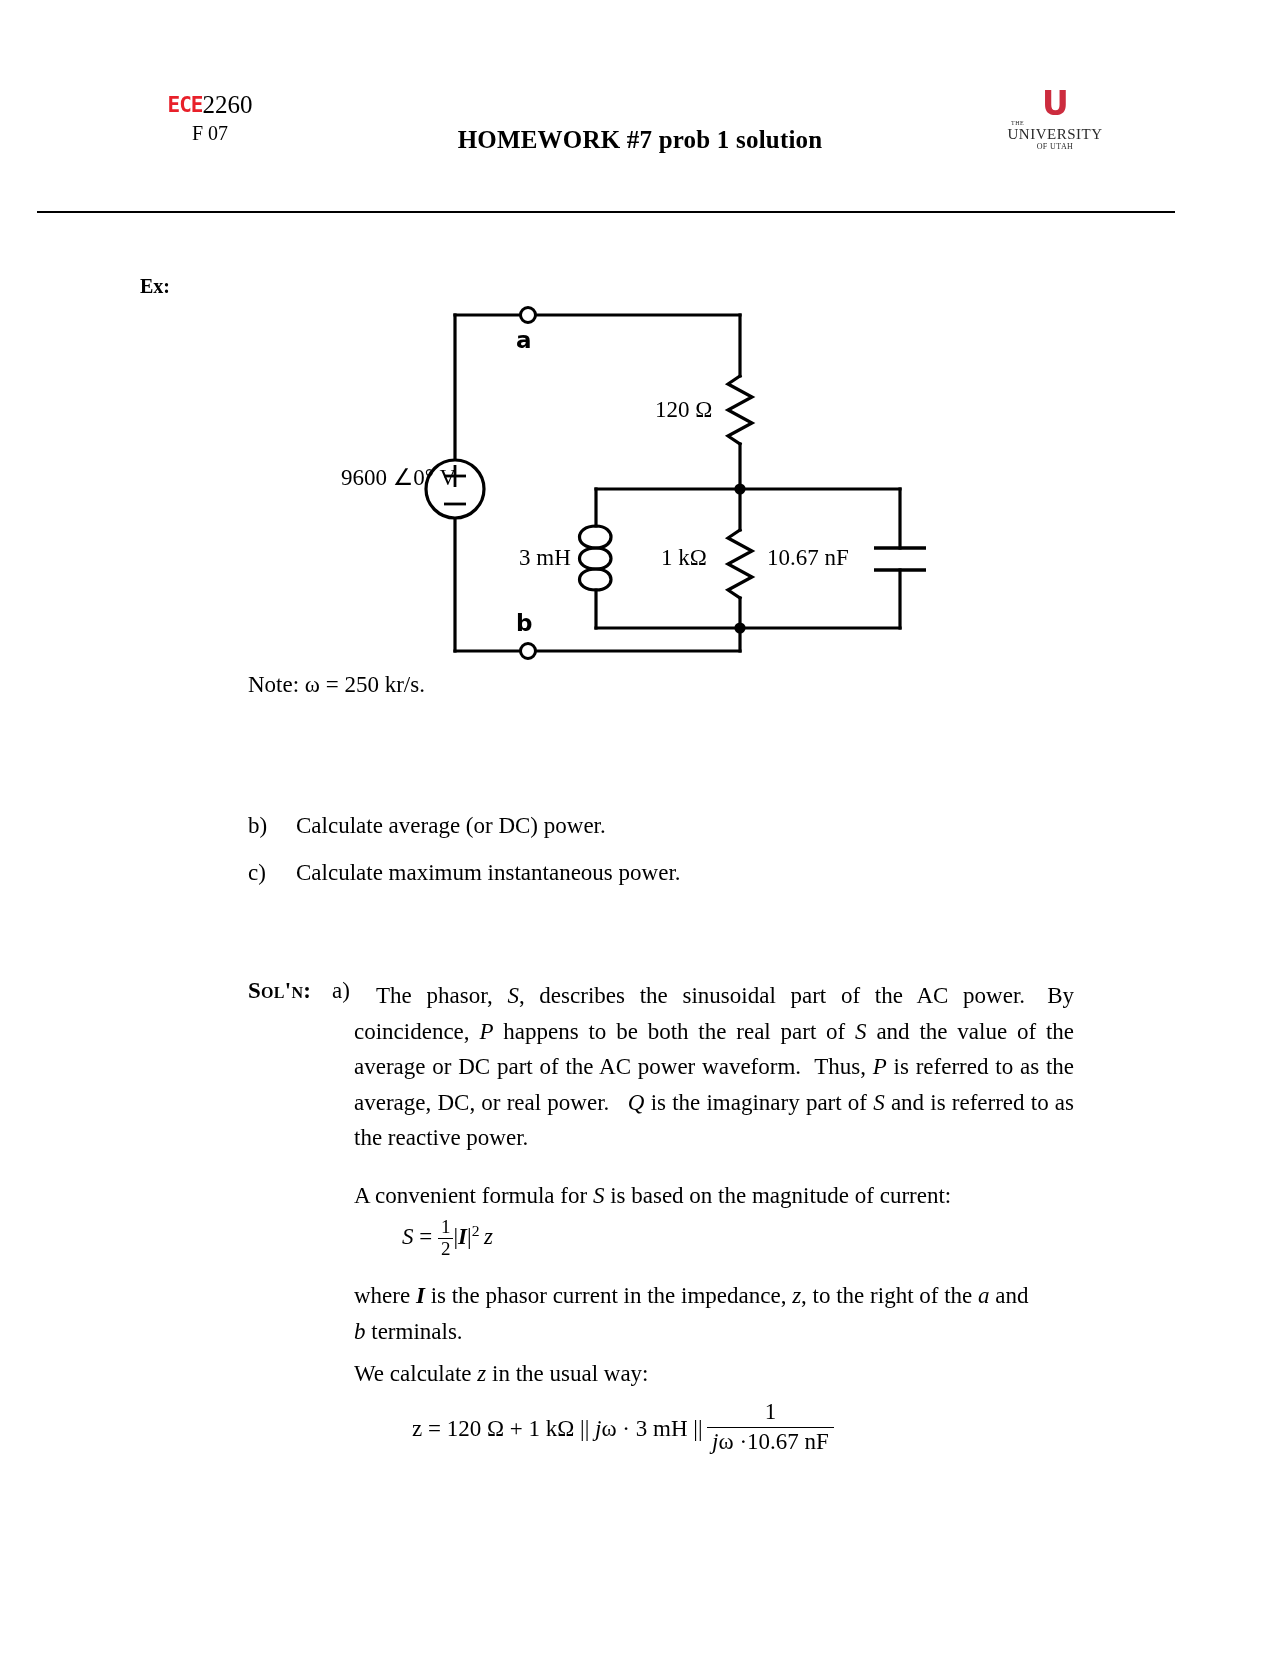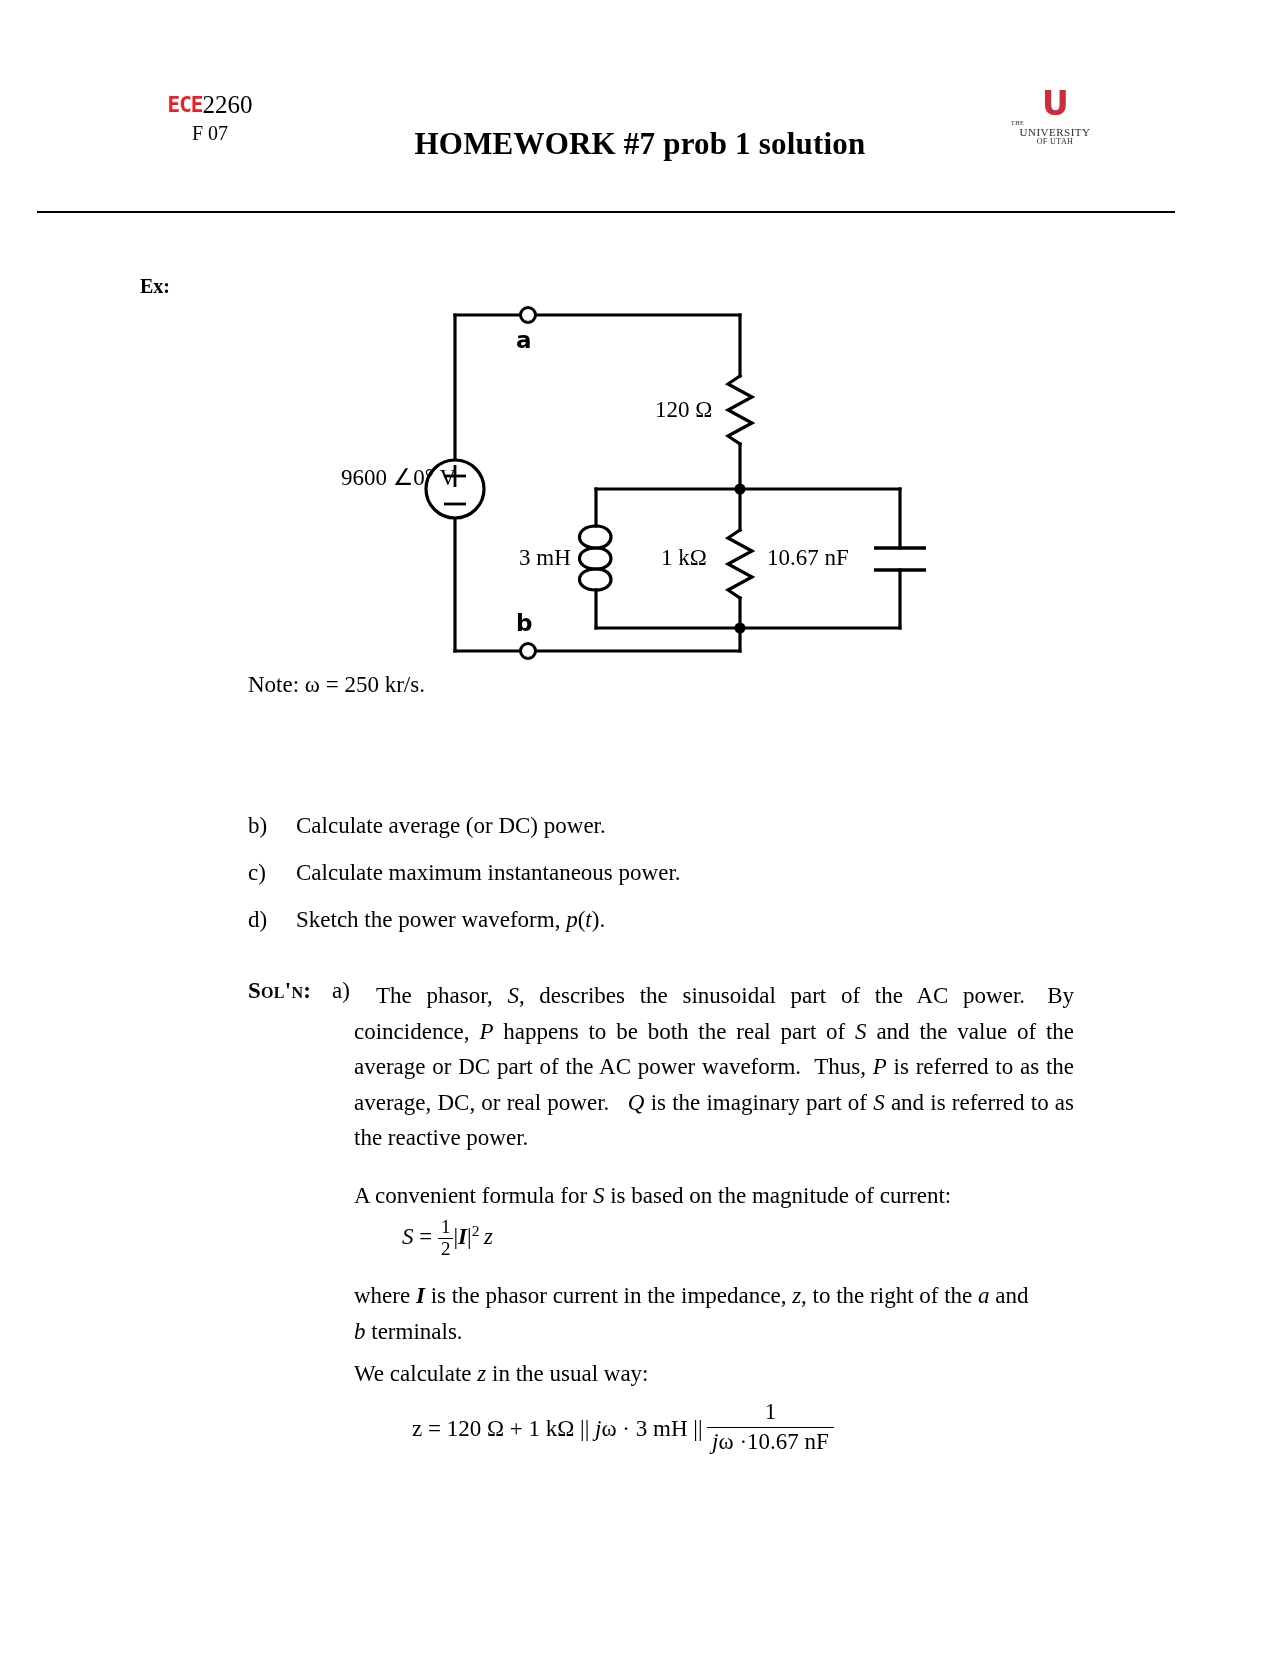--- a/index.html
+++ b/index.html
@@ -57,21 +57,21 @@
   .course-line2 {
     font-size: 20px;
     margin-top: 6px;
     line-height: 1;
   }
   .hw-title {
     position: absolute;
     left: 0; top: 126px;
     width: 1280px;
     text-align: center;
-    font-size: 31px;
+    font-size: 25px;
     font-weight: bold;
     letter-spacing: 0.2px;
   }
   .uofu-logo {
     position: absolute;
     left: 995px;
     top: 88px;
     width: 120px;
     text-align: center;
   }
@@ -87,21 +87,21 @@
     font-size: 6px;
     letter-spacing: 0.5px;
     color: #2a2a2a;
     text-align: left;
     padding-left: 16px;
     line-height: 1;
     margin-top: 1px;
   }
   .u-name {
     font-family: "Liberation Serif", serif;
-    font-size: 11px;
+    font-size: 15px;
     letter-spacing: 0.5px;
     color: #2a2a2a;
     line-height: 1.1;
   }
   .u-name2 {
     font-family: "Liberation Serif", serif;
     font-size: 8px;
     letter-spacing: 0.4px;
     color: #2a2a2a;
     line-height: 1.1;
@@ -347,23 +347,20 @@
     <span>Note:  ω = 250 kr/s.</span>
   </div>
 
 
   <div class="item" style="top:813px;">
     <span class="mark">b)</span><span>Calculate average (or DC) power.</span>
   </div>
   <div class="item" style="top:860px;">
     <span class="mark">c)</span><span>Calculate maximum instantaneous power.</span>
   </div>
-  <div class="item" style="top:907px;">
-    <span class="mark">d)</span><span>Sketch the power waveform, <i class="mv">p</i>(<i class="mv">t</i>).</span>
-  </div>
 
   <div class="soln-block">
     <span class="soln-head">Sol'n:</span>
     <span class="soln-a">a)</span>
     <div class="soln-p1">The&nbsp; phasor, &nbsp;<i class="mv">S</i>, &nbsp;describes&nbsp; the&nbsp; sinusoidal&nbsp; part&nbsp; of&nbsp; the&nbsp; AC&nbsp; power.&nbsp;&nbsp; By coincidence, <i class="mv">P</i> happens to be both the real part of <i class="mv">S</i> and the value of the average or DC part of the AC power waveform.&nbsp; Thus, <i class="mv">P</i> is referred to as the average, DC, or real power.&nbsp;&nbsp; <i class="mv">Q</i> is the imaginary part of <i class="mv">S</i> and is referred to as the reactive power.</div>
   </div>
 
   <div class="para" style="top:1178px;">A convenient formula for <i class="mv">S</i> is based on the magnitude of current:</div>
 
   <div class="eqn" style="left:402px; top:1218px;">

